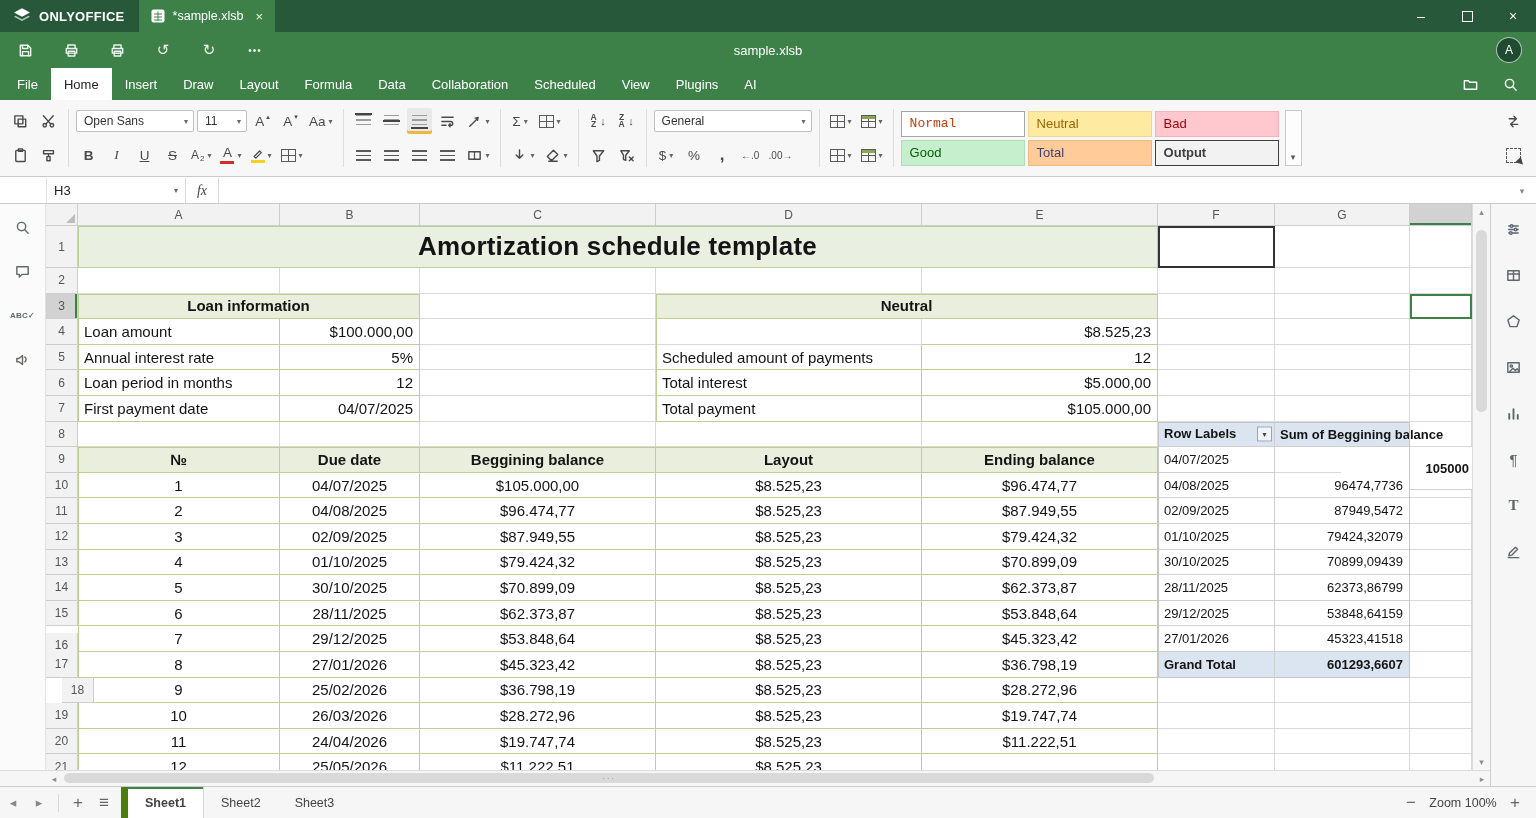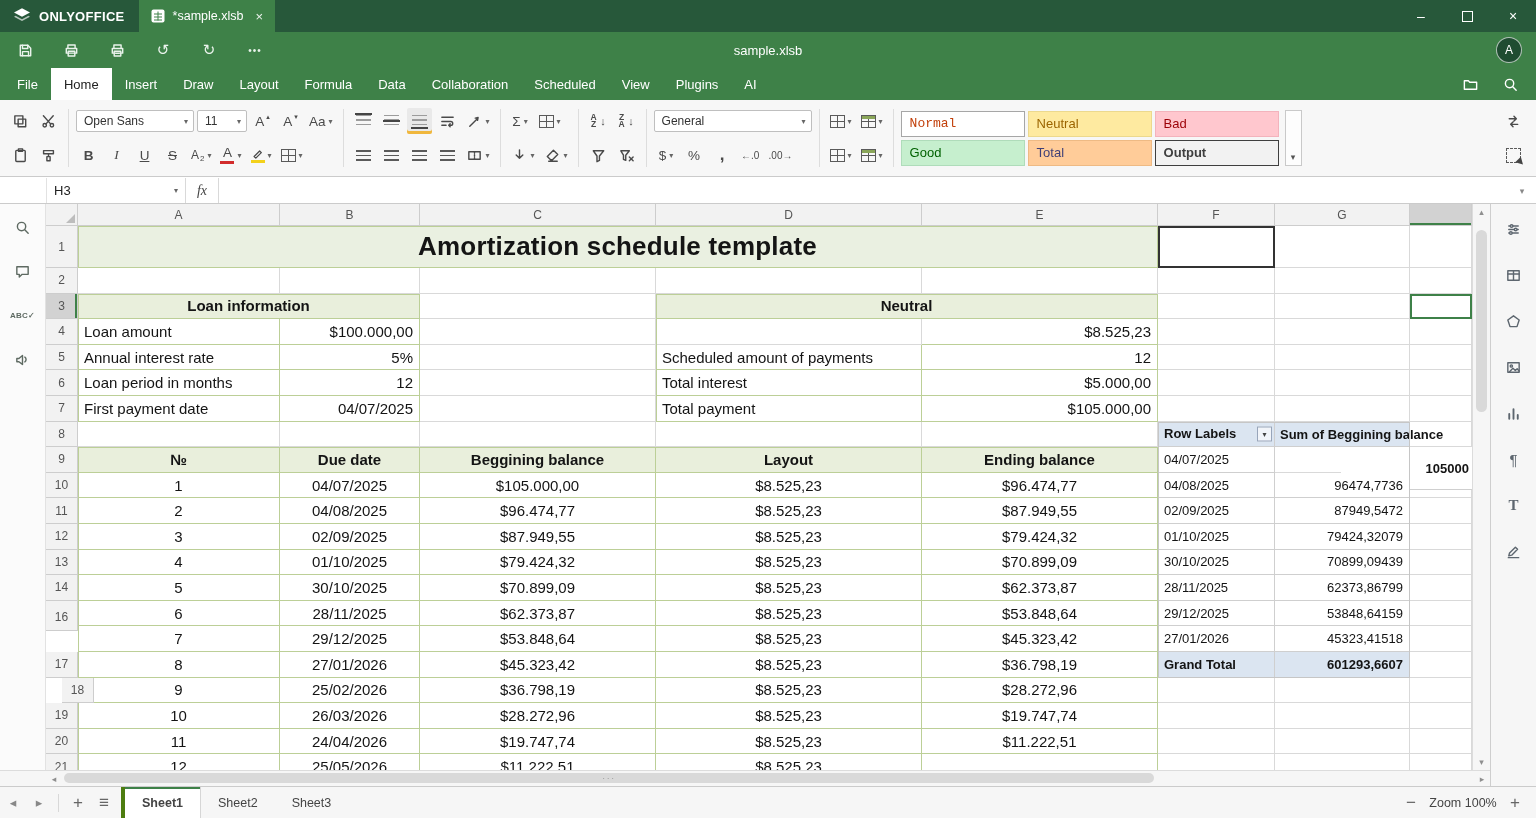--- a/index.html
+++ b/index.html
@@ -117,21 +117,21 @@
   .htrack{position:relative;flex:1;height:100%;}
   .hthumb{position:absolute;left:2px;top:2px;height:10px;width:1090px;background:#d9d9d9;border-radius:6px;display:flex;align-items:center;justify-content:center;color:#9a9a9a;font-size:9px;letter-spacing:2px;line-height:1;}
 
   
   .statusbar{position:absolute;top:786px;left:0;right:0;height:32px;background:#f6f6f6;border-top:1px solid #cbcbcb;display:flex;align-items:center;font-size:12.5px;color:#444;box-sizing:border-box;}
   .sbtn{width:26px;height:100%;display:flex;align-items:center;justify-content:center;color:#888;background:transparent;border:none;font-size:13px;padding:0;}
   .sbtn.big{font-size:17px;color:#666;}
   .ssep{width:1px;height:18px;background:#d8d8d8;margin:0 6px;}
   .sheettabs{display:flex;align-items:stretch;height:100%;margin-left:4px;}
   .stab{padding:0 17px;display:flex;align-items:center;color:#444;cursor:pointer;}
-  .stab.active{background:#fff;font-weight:700;border-left:4px solid #4d7c0f;border-right:1px solid #d6d6d6;box-shadow:inset 0 2px 0 var(--brand-green);}
+  .stab.active{background:#fff;font-weight:700;border-left:7px solid #4d7c0f;border-right:1px solid #d6d6d6;box-shadow:inset 0 2px 0 var(--brand-green);}
   .zoom{display:flex;align-items:center;gap:4px;margin-right:8px;color:#444;}
   .zlabel{min-width:70px;text-align:center;}
 </style>
 </head>
 <body>
 
 <div class="app">
 
   <div class="titlebar">
     <div class="brand">
@@ -541,21 +541,21 @@
       <div class="rhead" style="left: 0px; top: 166.4px; width: 32px; height: 25.6px;">6</div>
       <div class="rhead" style="left: 0px; top: 192px; width: 32px; height: 25.6px;">7</div>
       <div class="rhead" style="left: 0px; top: 217.6px; width: 32px; height: 25.6px;">8</div>
       <div class="rhead" style="left: 0px; top: 243.2px; width: 32px; height: 25.6px;">9</div>
       <div class="rhead" style="left: 0px; top: 268.8px; width: 32px; height: 25.6px;">10</div>
       <div class="rhead" style="left: 0px; top: 294.4px; width: 32px; height: 25.6px;">11</div>
       <div class="rhead" style="left: 0px; top: 320px; width: 32px; height: 25.6px;">12</div>
       <div class="rhead" style="left: 0px; top: 345.6px; width: 32px; height: 25.6px;">13</div>
       <div class="rhead" style="left: 0px; top: 371.2px; width: 32px; height: 25.6px;">14</div>
       <div class="rhead" style="left: 0px; top: 396.8px; width: 32px; height: 25.6px;">15</div>
-      <div class="rhead" style="left: 0px; top: 401px; width: 32px; height: 25.6px; text-align: center;">16</div>
+      <div class="rhead" style="left: 0px; top: 429px; width: 32px; height: 25.6px; text-align: center;">16</div>
       <div class="rhead" style="left: 0px; top: 448px; width: 32px; height: 25.6px;">17</div>
       <div class="rhead" style="left: 16px; top: 473.6px; width: 32px; height: 25.6px;">18</div>
       <div class="rhead" style="left: 0px; top: 499.2px; width: 32px; height: 25.6px;">19</div>
       <div class="rhead" style="left: 0px; top: 524.8px; width: 32px; height: 25.6px;">20</div>
       <div class="rhead" style="left: 0px; top: 550.4px; width: 32px; height: 25.6px;">21</div>
       <div class="bcell" style="left: 32px; top: 22px; width: 202px; height: 42px;"></div>
       <div class="bcell" style="left: 234px; top: 22px; width: 140px; height: 42px;"></div>
       <div class="bcell" style="left: 374px; top: 22px; width: 236px; height: 42px;"></div>
       <div class="bcell" style="left: 610px; top: 22px; width: 266px; height: 42px;"></div>
       <div class="bcell" style="left: 876px; top: 22px; width: 236px; height: 42px;"></div>

